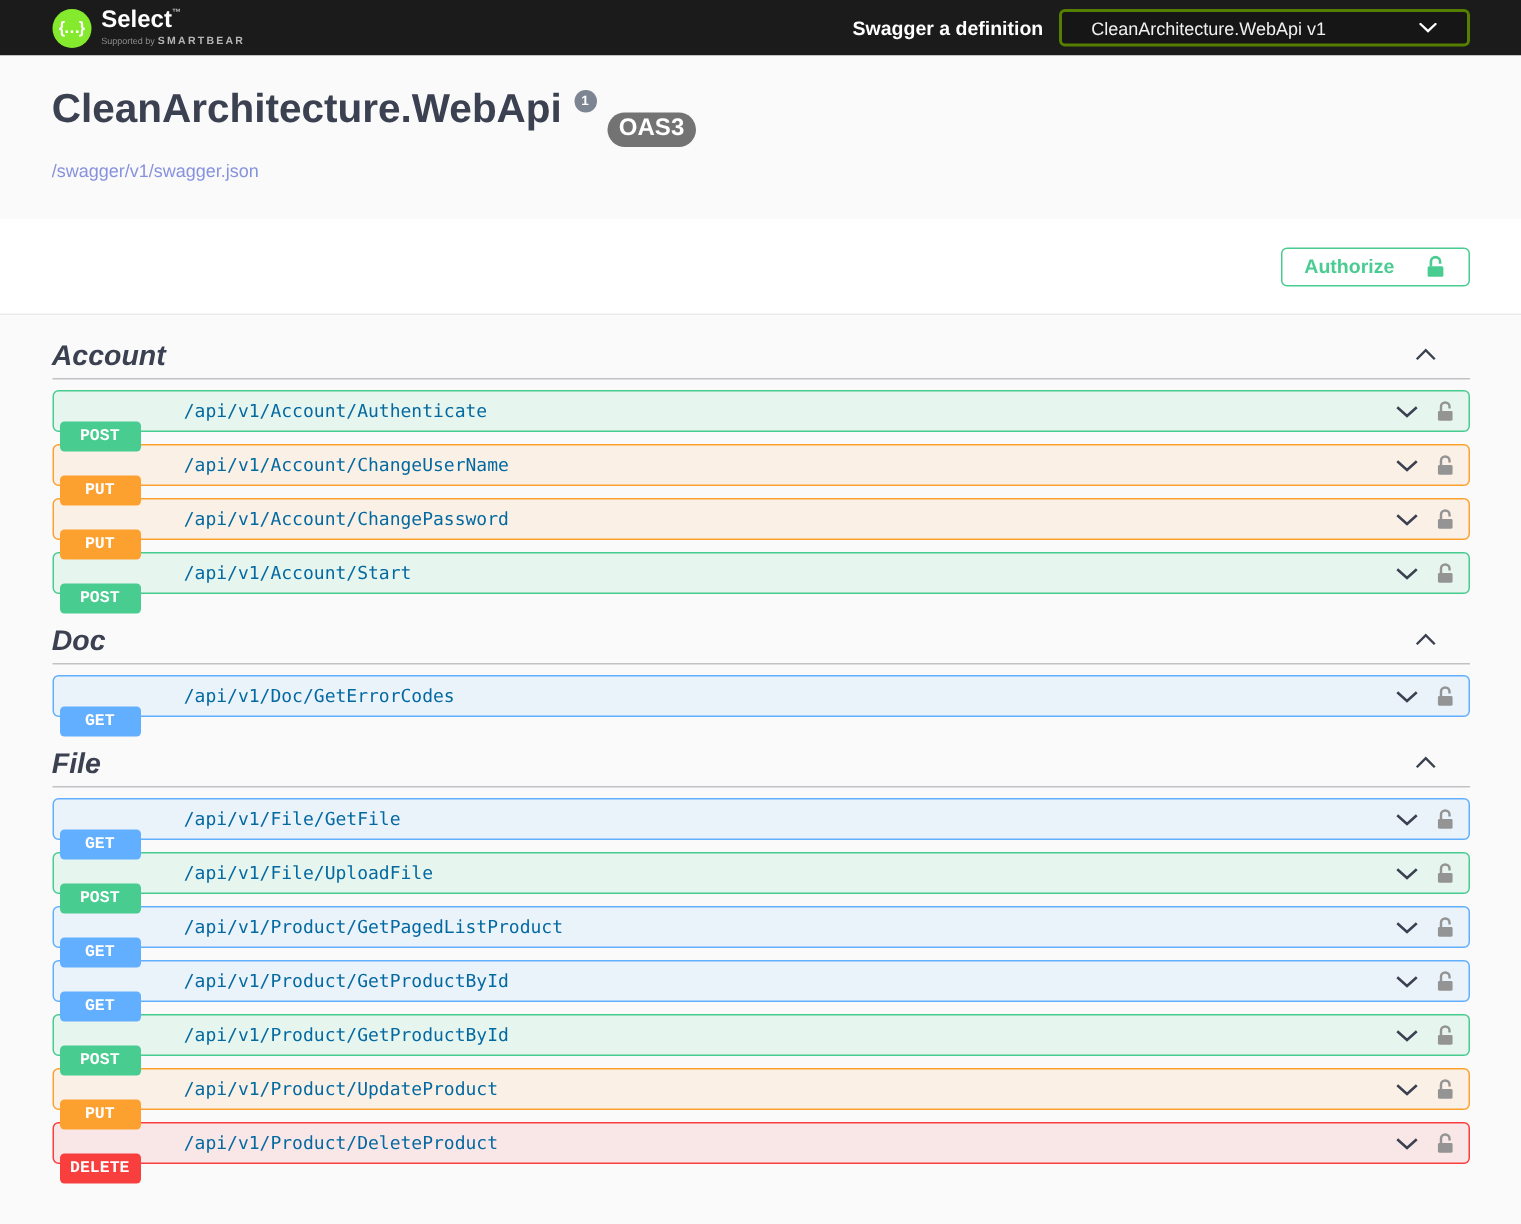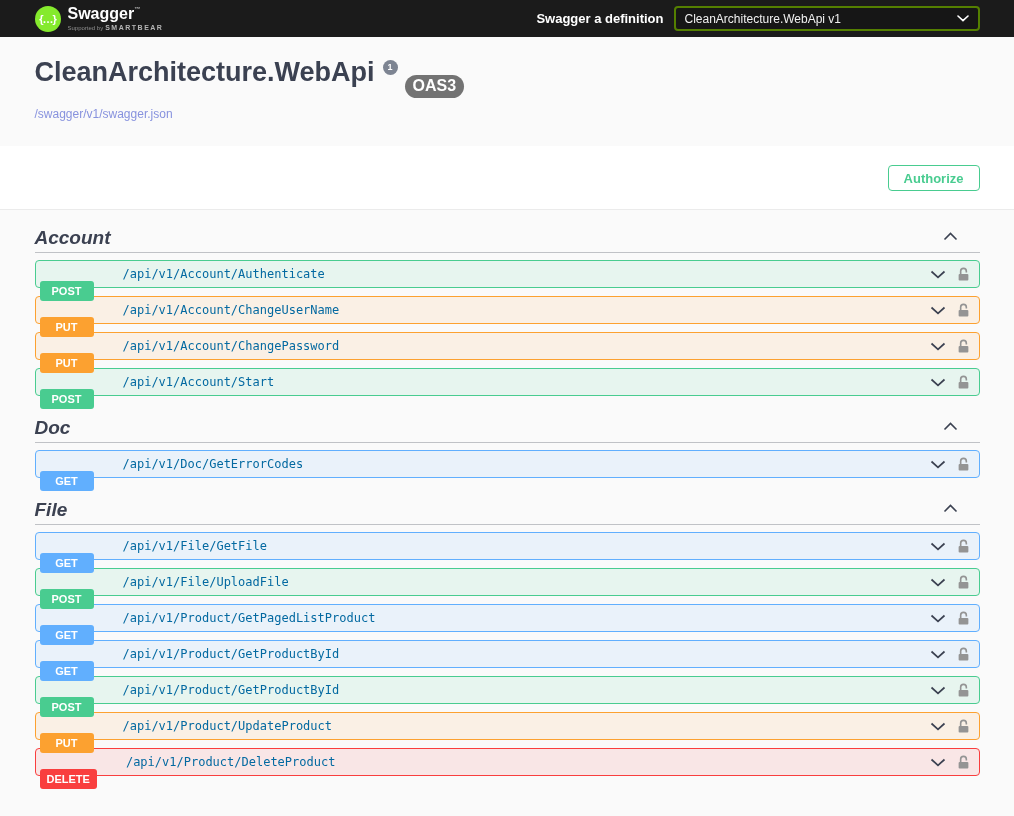--- a/index.html
+++ b/index.html
@@ -14,71 +14,71 @@
   .logo-mark { width:26px; height:26px; border-radius:50%; background:#85ea2d; color:#fff;
                display:flex; align-items:center; justify-content:center;
                font-weight:bold; font-size:11px; letter-spacing:-1px; }
   .logo-text-col { display:flex; flex-direction:column; line-height:1; }
   .logo-title { color:#fff; font-size:16px; font-weight:700; }
   .logo-tm { font-size:6px; color:#bbb; vertical-align:top; }
   .logo-sub { margin-top:2px; color:#8e8e8e; font-size:6px; }
   .logo-sub b { color:#b5b5b5; font-size:7px; letter-spacing:1.5px; margin-left:2px; }
   .def-group { display:flex; align-items:center; gap:10px; }
   .def-label { color:#fff; font-size:13px; font-weight:700; }
-  .def-select { width:306px; height:25px; background:#161616; border:2px solid #547f00;
-                border-radius:4px; color:#f0f0f0; font-size:12px; padding:0 9px;
+  .def-select { width:274px; height:25px; background:#161616; border:2px solid #547f00;
+                border-radius:4px; color:#f0f0f0; font-size:12px; padding:0 20px;
                 display:flex; align-items:center; justify-content:space-between; cursor:pointer; }
 
   
   .info-band { background:#fafafa; padding:20px 0 0; height:109px; }
   .title-row { display:flex; align-items:flex-start; }
   .api-title { font-size:27px; font-weight:700; color:#3b4151; line-height:30px; }
   .ver-badge { display:inline-block; min-width:15px; height:15px; border-radius:50%;
                background:#7d8492; color:#fff; font-size:9px; line-height:15px;
                text-align:center; margin:3px 0 0 8px; font-weight:700; }
   .oas-badge { display:inline-block; background:#737373; color:#fff; font-size:16px;
                font-weight:700; padding:2px 8px 3px; border-radius:57px; margin:18px 0 0 7px; }
   .spec-link { display:inline-block; margin-top:9px; font-size:12px; color:#8792de;
                text-decoration:none; cursor:pointer; }
 
   
   .auth-band { background:#fff; height:64px; border-bottom:1px solid #ebebeb;
                display:flex; align-items:center; }
   .auth-band .wrapper { display:flex; justify-content:flex-end; }
-  .authorize-btn { display:flex; align-items:center; gap:8px; background:#fff;
+  .authorize-btn { display:flex; align-items:center; gap:20px; background:#fff;
                    border:1px solid #49cc90; color:#49cc90; font-weight:700; font-size:13px;
                    border-radius:4px; padding:5px 15px; height:26px; cursor:pointer;
-                   font-family:"Liberation Sans", sans-serif;flex-direction:column; }
+                   font-family:"Liberation Sans", sans-serif; }
 
   
   .content { padding-top:4px; }
   .section-header { display:flex; align-items:flex-end; justify-content:space-between;
                     padding:14px 0 4px; border-bottom:1px solid rgba(59,65,81,.3);
                     margin-bottom:7px; cursor:pointer; }
   .section-title { font-size:19px; font-weight:700; color:#3b4151; line-height:20px;font-style:italic; }
   .collapse-btn { background:none; border:none; cursor:pointer; padding:0 22px 4px 0; }
   .op-row { display:flex; align-items:center; height:28px; margin-bottom:8px;
             border:1px solid; border-radius:4px; cursor:pointer; }
   .method-badge { min-width:54px; text-align:center; padding:0 7px; height:20px; line-height:20px;
                   margin-left:4px; border-radius:3px; color:#fff; font-size:11px;
-                  font-weight:700; font-family:Liberation Sans, sans-serif;margin-top:33px; }
+                  font-weight:700; font-family:Liberation Mono, monospace;margin-top:33px; }
   .op-path { margin-left:29px; font-family:"DejaVu Sans Mono","Liberation Mono",monospace;
              font-size:12px; color:#0369a1; }
   .row-actions { margin-left:auto; display:flex; align-items:center; gap:11px; padding-right:9px; }
   .lock-btn { background:none; border:none; padding:0; cursor:pointer; display:flex; }
 </style>
 </head>
 <body>
 
 <header class="topbar">
   <div class="wrapper">
     <a class="logo">
       <span class="logo-mark">{…}</span>
       <span class="logo-text-col">
-        <span class="logo-title"><span>Swagger</span><sup class="logo-tm">™</sup></span>
+        <span class="logo-title"><span>Select</span><sup class="logo-tm">™</sup></span>
         <span class="logo-sub"><span>Supported by</span><b>SMARTBEAR</b></span>
       </span>
     </a>
     <div class="def-group">
       <span class="def-label">Swagger a definition</span>
       <div class="def-select">
         <span>CleanArchitecture.WebApi v1</span>
         <svg width="12" height="7" viewBox="0 0 12 7">
           <path d="M1 1 L6 5.7 L11 1" fill="none" stroke="#ffffff" stroke-width="1.6" stroke-linecap="round"></path>
         </svg>

